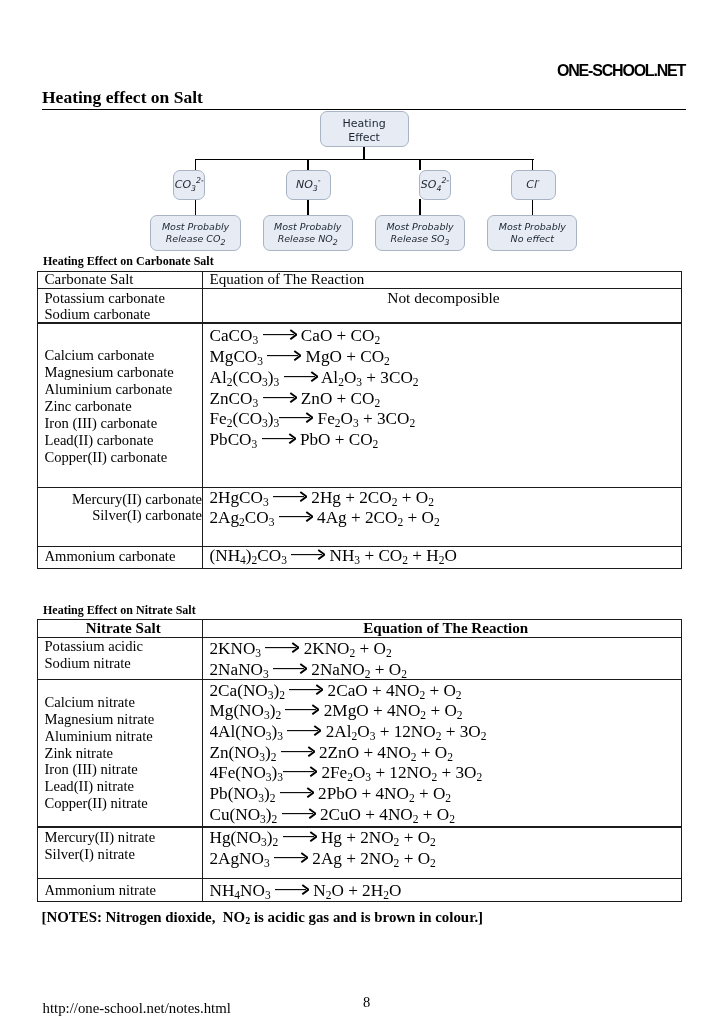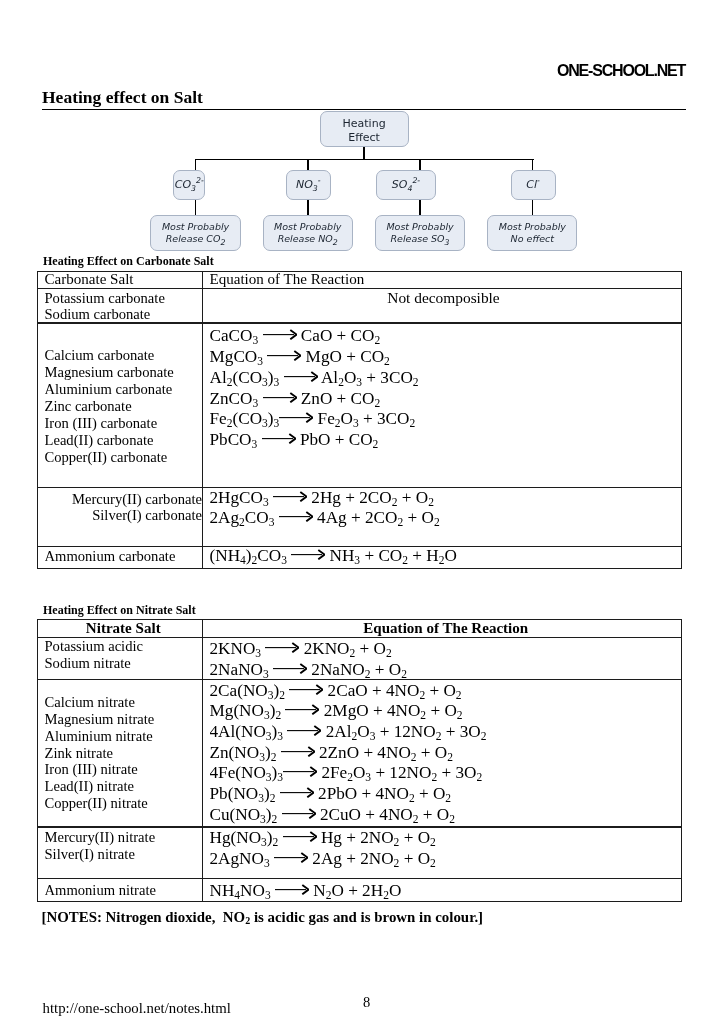--- a/index.html
+++ b/index.html
@@ -86,21 +86,21 @@
     <div class="node root" style="left:319.5px;top:111.4px;width:89.2px;height:35.4px;">
         <span>Heating<br>Effect</span>
       </div>
 
     <div class="node ion" style="left:173.3px;top:170px;width:32px;height:30px;">
         <span>CO<sub>3</sub><sup>2-</sup></span>
       </div>
     <div class="node ion" style="left:285.7px;top:170px;width:45.2px;height:30px;">
         <span>NO<sub>3</sub><sup>-</sup></span>
       </div>
-    <div class="node ion" style="left:376px;top:170px;width:60px;height:30px;">
+    <div class="node ion" style="left:419px;top:170px;width:32px;height:30px;">
         <span>SO<sub>4</sub><sup>2-</sup></span>
       </div>
     <div class="node ion" style="left:510.5px;top:170px;width:45.2px;height:30px;">
         <span>Cl<sup>-</sup></span>
       </div>
 
     <div class="node res" style="left:150.4px;top:215.4px;width:90.3px;height:35.5px;">
         <span>Most Probably<br>Release CO<sub>2</sub></span>
       </div>
     <div class="node res" style="left:262.6px;top:215.4px;width:90.3px;height:35.5px;">

